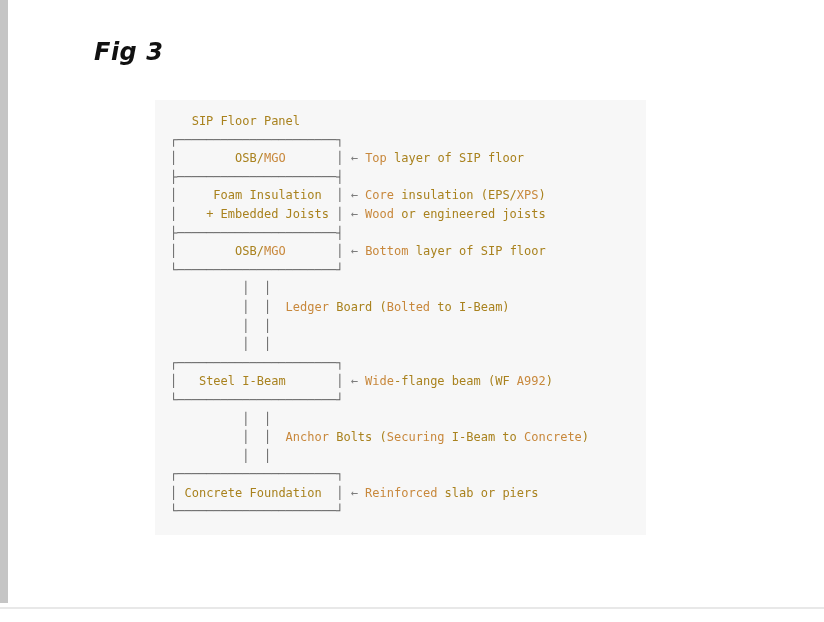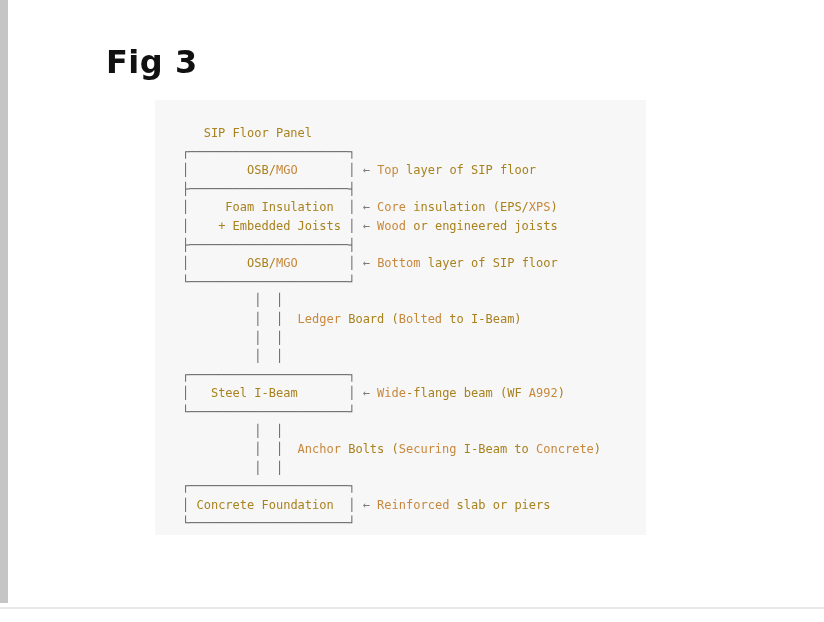--- a/index.html
+++ b/index.html
@@ -25,34 +25,35 @@
     position: absolute; left: 0; top: 0;
     width: 8px; height: 603px;
     background: var(--edge-strip);
   }
   .bottom-divider {
     position: absolute; left: 0; top: 607px;
     width: 824px; height: 2px;
     background: var(--divider);
   }
   .page-title {
-    position: absolute; left: 106px; top: 22px;
-    font-size: 32px; color: var(--title-text);
+    position: absolute; left: 94px; top: 22px;
+    font-size: 24px; color: var(--title-text);
     letter-spacing: 0.5px;
+    font-style: italic;
   }
   .code-block {
     position: absolute; left: 155px; top: 100px;
     width: 491px; height: 435px;
     background: var(--code-bg);
     box-sizing: border-box;
     padding: 12px 10px 0 15px;
     overflow: hidden;
   }
   pre.ascii {
-    margin: 12px;
+    margin: 0;
     font-family: "DejaVu Sans Mono", monospace;
     font-size: 12px;
     line-height: 18.6px;
     white-space: pre;
   }
   .seg-g { color: var(--gold); }
   .seg-o { color: var(--gold-light); }
   .seg-f { color: var(--frame); }
   .seg-a { color: var(--arrow); }
 </style>

